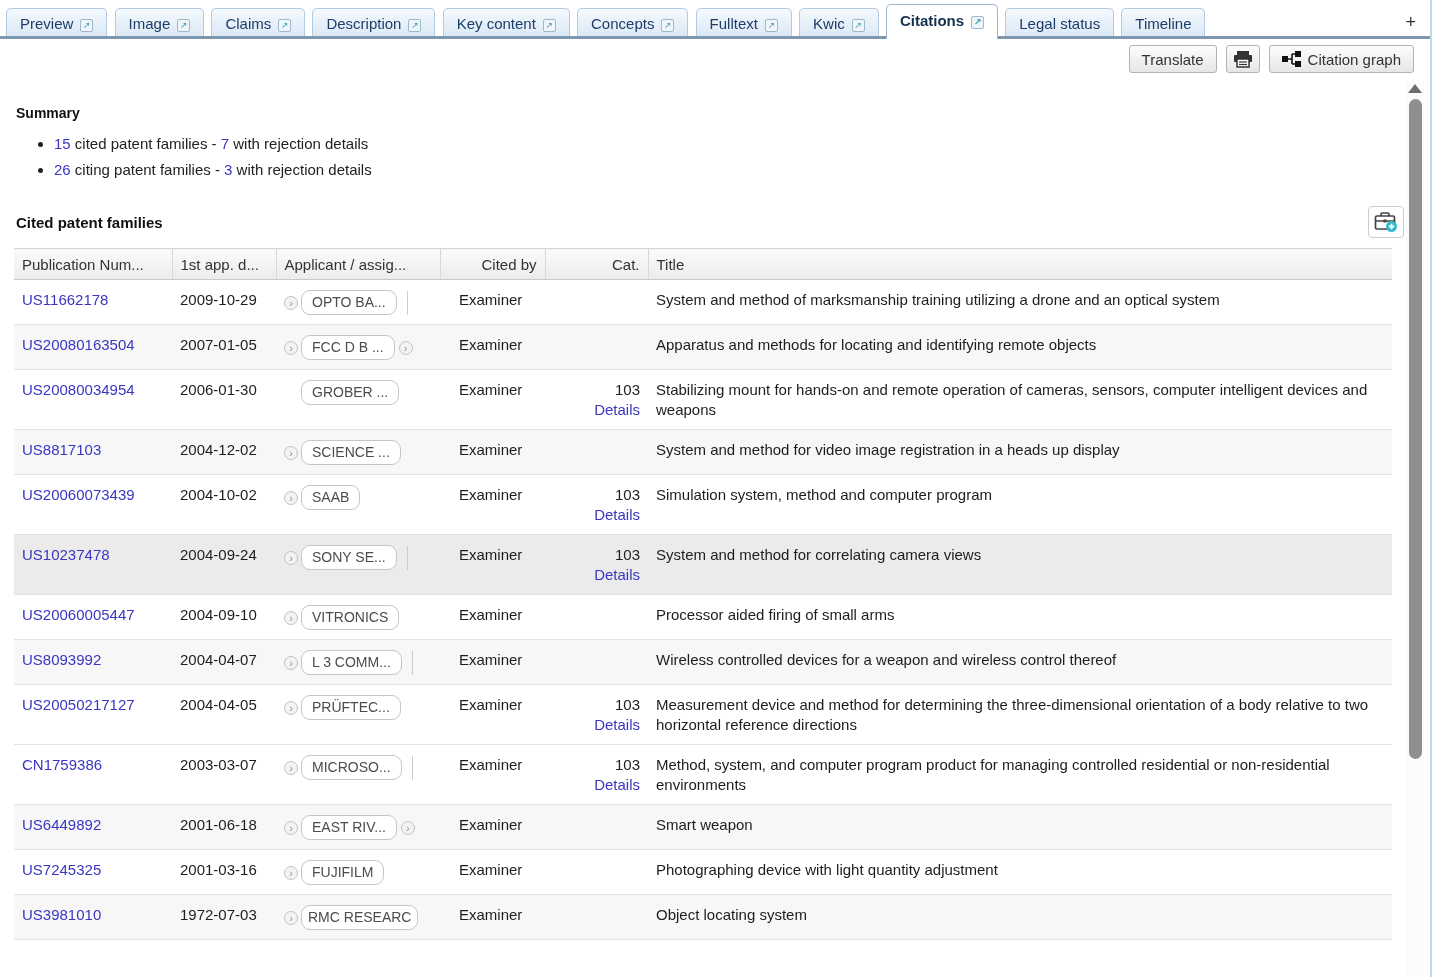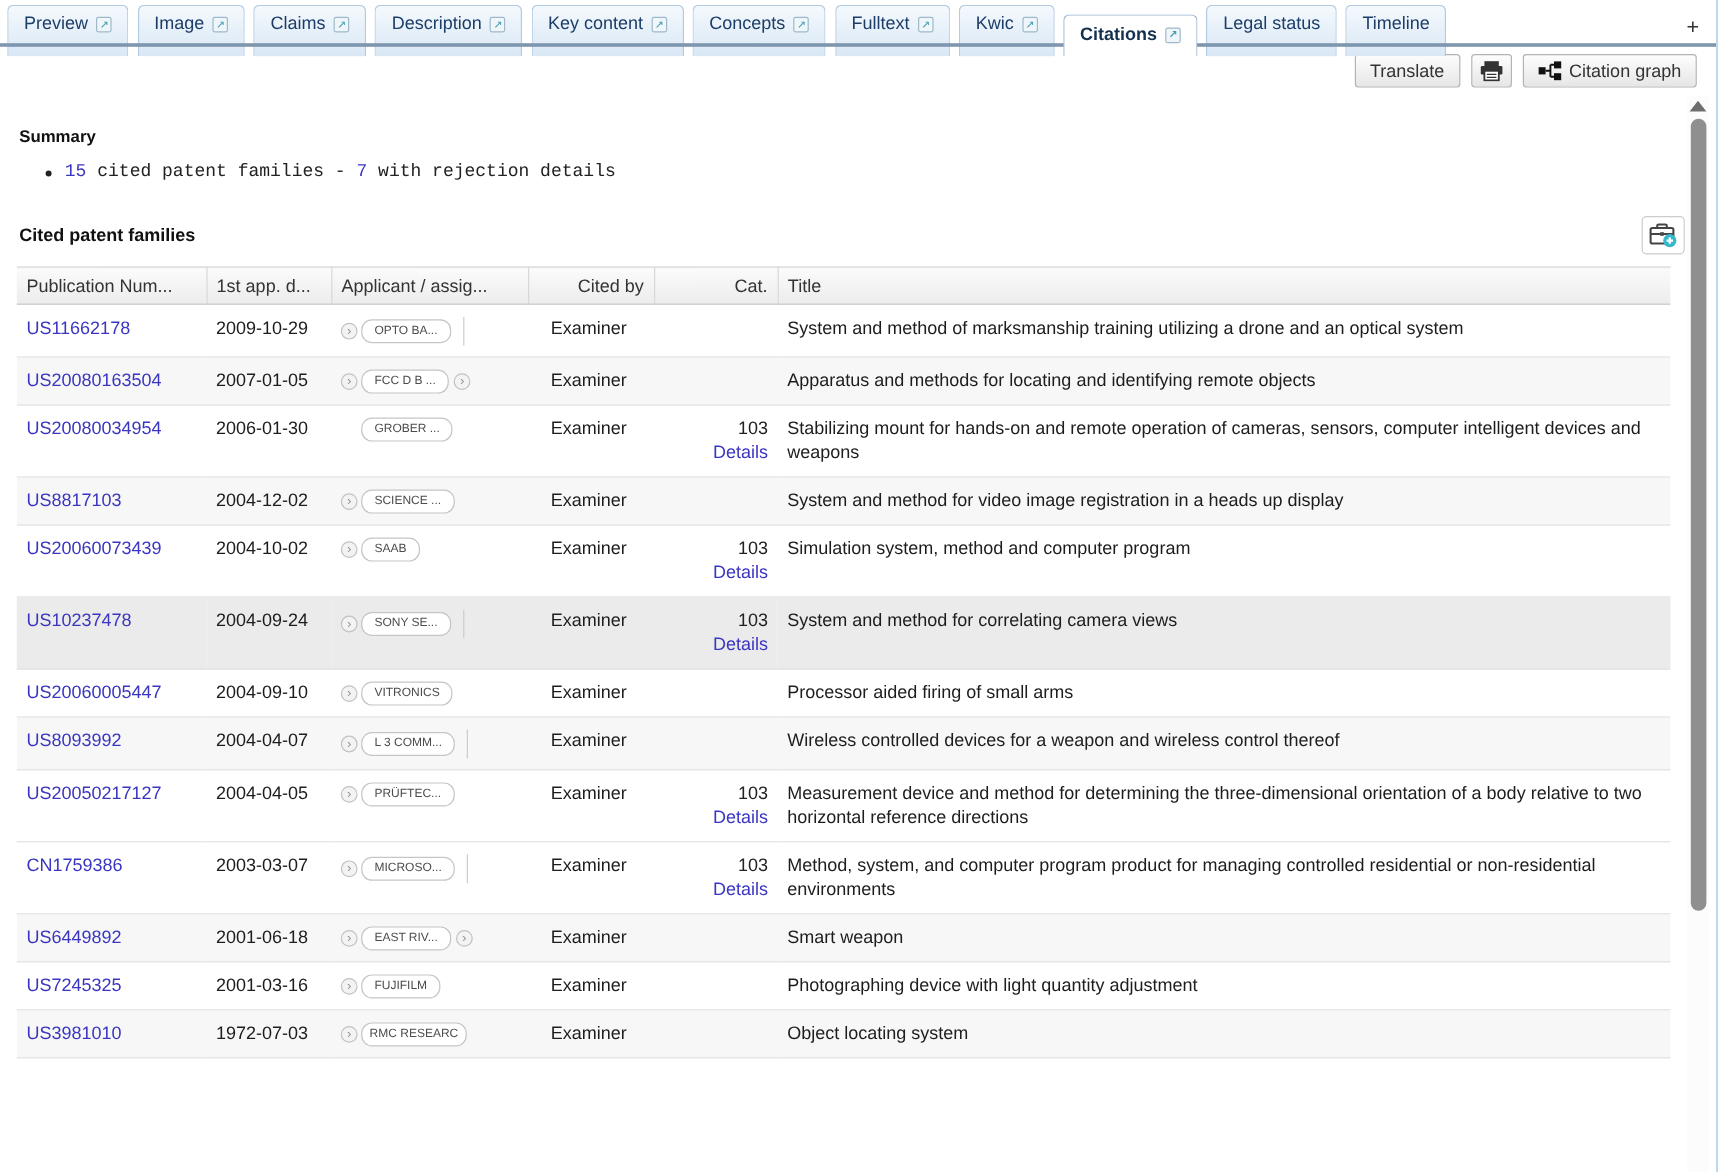--- a/index.html
+++ b/index.html
@@ -3,21 +3,21 @@
 <meta charset="utf-8">
 <style>
   * { margin:0; padding:0; box-sizing:border-box; }
   html,body { width:1432px; height:977px; overflow:hidden; background:#fff;
     font-family:"Liberation Sans","DejaVu Sans",sans-serif; font-size:15px; color:#1d1d1d; }
   .window { position:relative; width:1432px; height:977px; border-right:2px solid #bcd8ea; }
 
   
   .tabbar { position:relative; height:39px; padding:4px 8px 0 6px; background:#fff; white-space:nowrap; }
   .tabbar::after { content:''; position:absolute; left:0; right:0; bottom:0; height:3px; background:#7e96ae; }
-  .tab { position:relative; display:inline-block; vertical-align:bottom; height:43px; line-height:29px;
+  .tab { position:relative; display:inline-block; vertical-align:bottom; height:31px; line-height:29px;
     margin-right:3px; padding:0 13px; border:1px solid #b2cbe2; border-bottom:none;
     border-radius:5px 5px 0 0; background:linear-gradient(#f4f9fd,#d9e7f5);
     color:#1c3d68; cursor:pointer; }
   .tab.active { z-index:2; height:35px; line-height:31px; background:#fff; border-color:#9cb7d3;
     font-weight:bold; color:#14304f; }
   .ext-ic { display:inline-block; width:13px; height:13px; margin-left:7px; vertical-align:1px;
     border:1px solid #9fb9ca; border-radius:2px; background:#eef6f9; color:#3f9cb4;
     font-size:9px; line-height:11px; text-align:center; }
   .tab-add { position:absolute; right:14px; bottom:8px; font-size:18px; color:#333; cursor:pointer; line-height:18px; }
 
@@ -25,21 +25,21 @@
   .toolbar { display:flex; justify-content:flex-end; align-items:flex-start; gap:9px; margin:6px 16px 0 0; height:30px; }
   .btn { display:inline-flex; align-items:center; gap:6px; height:28px; padding:0 12px;
     border:1px solid #b3b3b3; border-radius:3px; background:linear-gradient(#fdfdfd,#e6e6e6);
     color:#333; font-size:15px; cursor:pointer; }
   .btn.icon-only { padding:0 6px; }
 
   
   .summary { margin:30px 0 0 16px; }
   .summary h3 { font-size:14px; color:#111; margin-bottom:14px; }
   .summary ul { list-style:none; }
-  .summary li { position:relative; padding-left:16px; margin:0 0 9px 22px; color:#222;font-family:Liberation Mono, monospace; }
+  .summary li { position:relative; padding-left:16px; margin:0 0 9px 22px; color:#222; }
   .summary li::before { content:''; position:absolute; left:0; top:7px; width:5px; height:5px; border-radius:50%; background:#222; }
   a.lnk, .lnk { color:#3a36c1; text-decoration:none; cursor:pointer; }
 
   
   .section-head { display:flex; justify-content:space-between; align-items:center; margin:28px 26px 0 16px; }
   .section-head h3 { font-size:15px; color:#111; }
   .tool-sq { width:36px; height:32px; border:1px solid #ccc; border-radius:4px; background:#fff;
     display:flex; align-items:center; justify-content:center; cursor:pointer; }
 
   
@@ -51,21 +51,21 @@
   thead td.center { text-align:right; }
   tbody td { vertical-align:top; padding:10px 8px 9px; border-bottom:1px solid #e2e2e2; line-height:20px; }
   tr.alt td { background:#f7f7f7; }
   tr.hl td  { background:#ebebeb; }
   td.cc { text-align:right; padding-top:10px; }
   td.cc .cat-num { color:#222; }
   td.ce { padding-left:19px; }
   a.pub { color:#3a36c1; text-decoration:none; cursor:pointer; }
   .pill { display:inline-block; max-width:118px; overflow:hidden; white-space:nowrap; vertical-align:middle;
     border:1px solid #c6c6c6; border-radius:9px; background:#fff; padding:3px 10px 4px;
-    color:#4c4c4c; font-size:10px; cursor:pointer; }
+    color:#4c4c4c; font-size:14px; cursor:pointer; }
   .pill.wide { max-width:136px; padding:3px 6px 4px; }
   .chev { display:inline-block; width:14px; height:14px; margin-right:3px; vertical-align:middle;
     border:1px solid #c2c2c2; border-radius:50%; background:#f3f3f3; color:#909090;
     font-size:11px; line-height:12px; text-align:center; cursor:pointer; }
   .chev.after { margin:0 0 0 4px; }
   .vdiv { display:inline-block; width:1px; height:24px; margin-left:10px; background:#ccc; vertical-align:middle; }
   .details { display:block; color:#3a36c1; text-decoration:none; cursor:pointer; }
 
   
   .scrollbar { position:absolute; top:80px; right:6px; bottom:0; width:18px; background:#fcfcfc; }
@@ -121,20 +121,23 @@
       <span>Citation graph</span>
     </button>
   </div>
 
   <div class="summary">
     <h3>Summary</h3>
     <ul>
       <li>
         <a class="lnk">15</a><span> cited patent families - </span><a class="lnk">7</a><span> with rejection details</span>
       </li>
+      <li>
+        <a class="lnk">26</a><span> citing patent families - </span><a class="lnk">3</a><span> with rejection details</span>
+      </li>
     </ul>
   </div>
 
   <div class="section-head">
     <h3>Cited patent families</h3>
     <button class="tool-sq">
       <span>
         <svg width="24" height="22" viewBox="0 0 24 22">
           <rect x="1.5" y="5" width="19" height="13" rx="1.5" fill="none" stroke="#444" stroke-width="1.7"></rect>
           <path d="M7 5 V3.2 A1.2 1.2 0 0 1 8.2 2 H13.8 A1.2 1.2 0 0 1 15 3.2 V5" fill="none" stroke="#444" stroke-width="1.7"></path>

